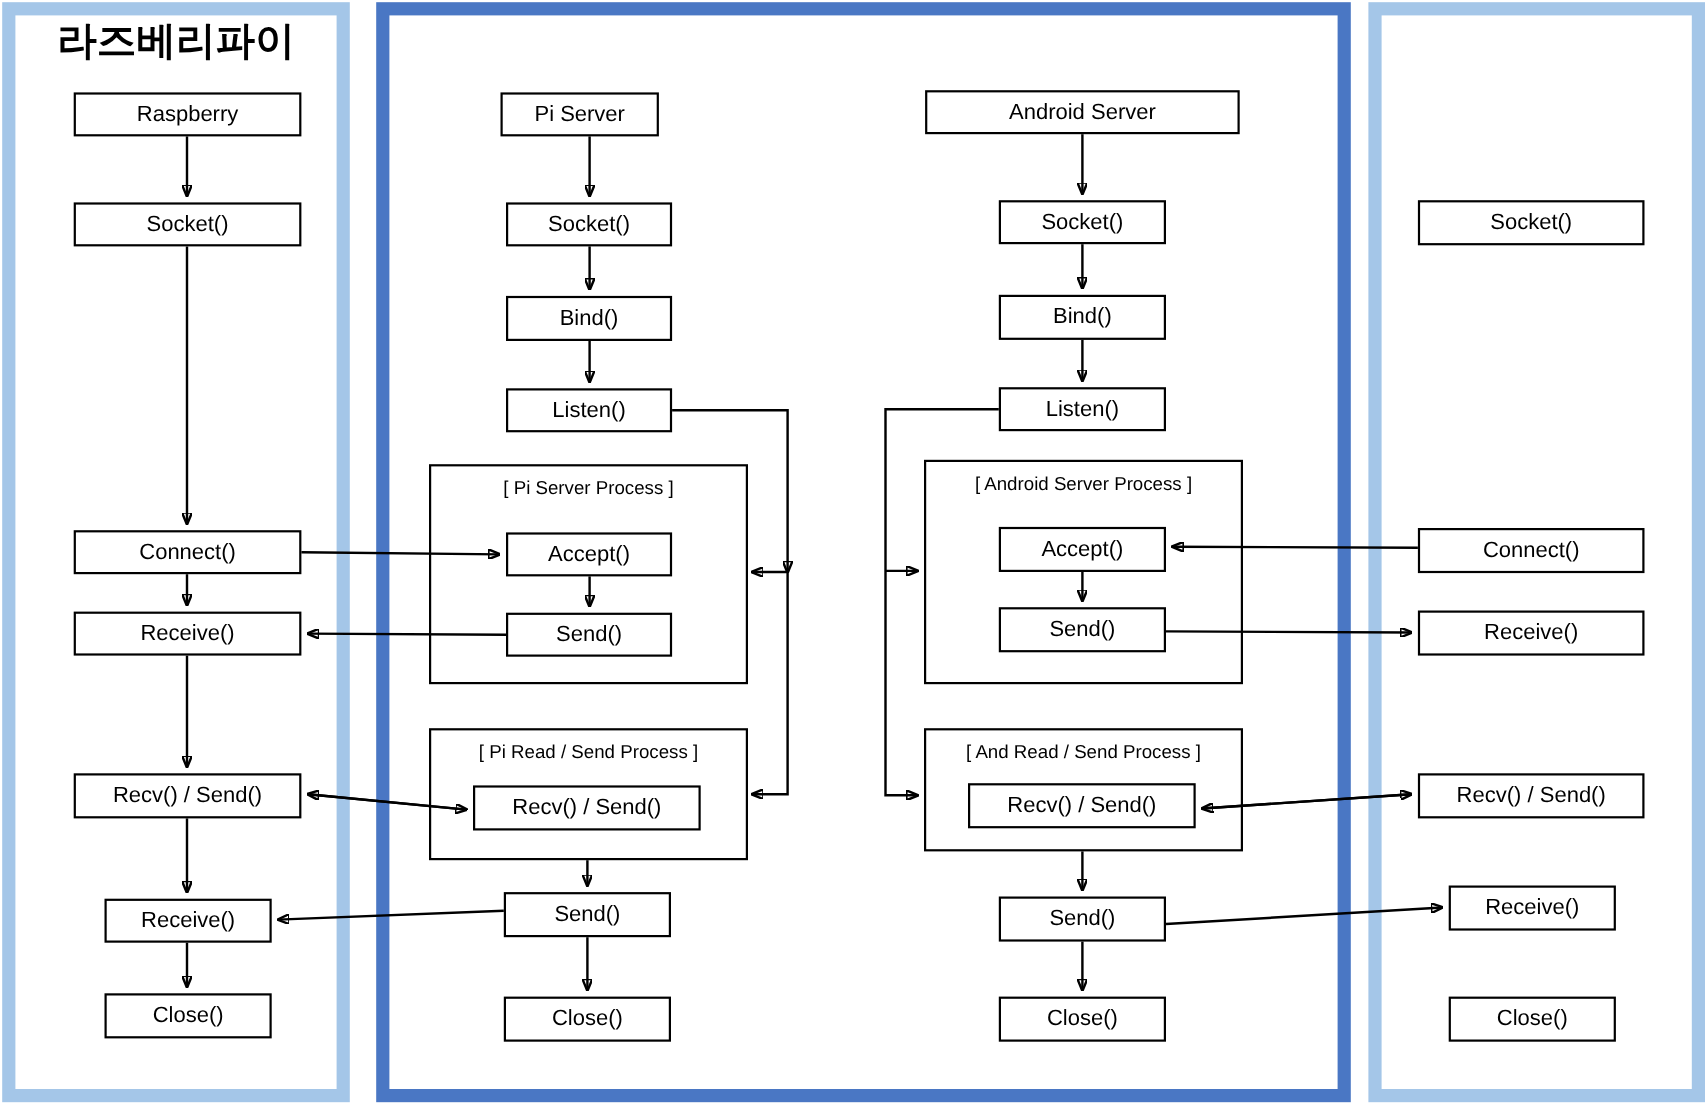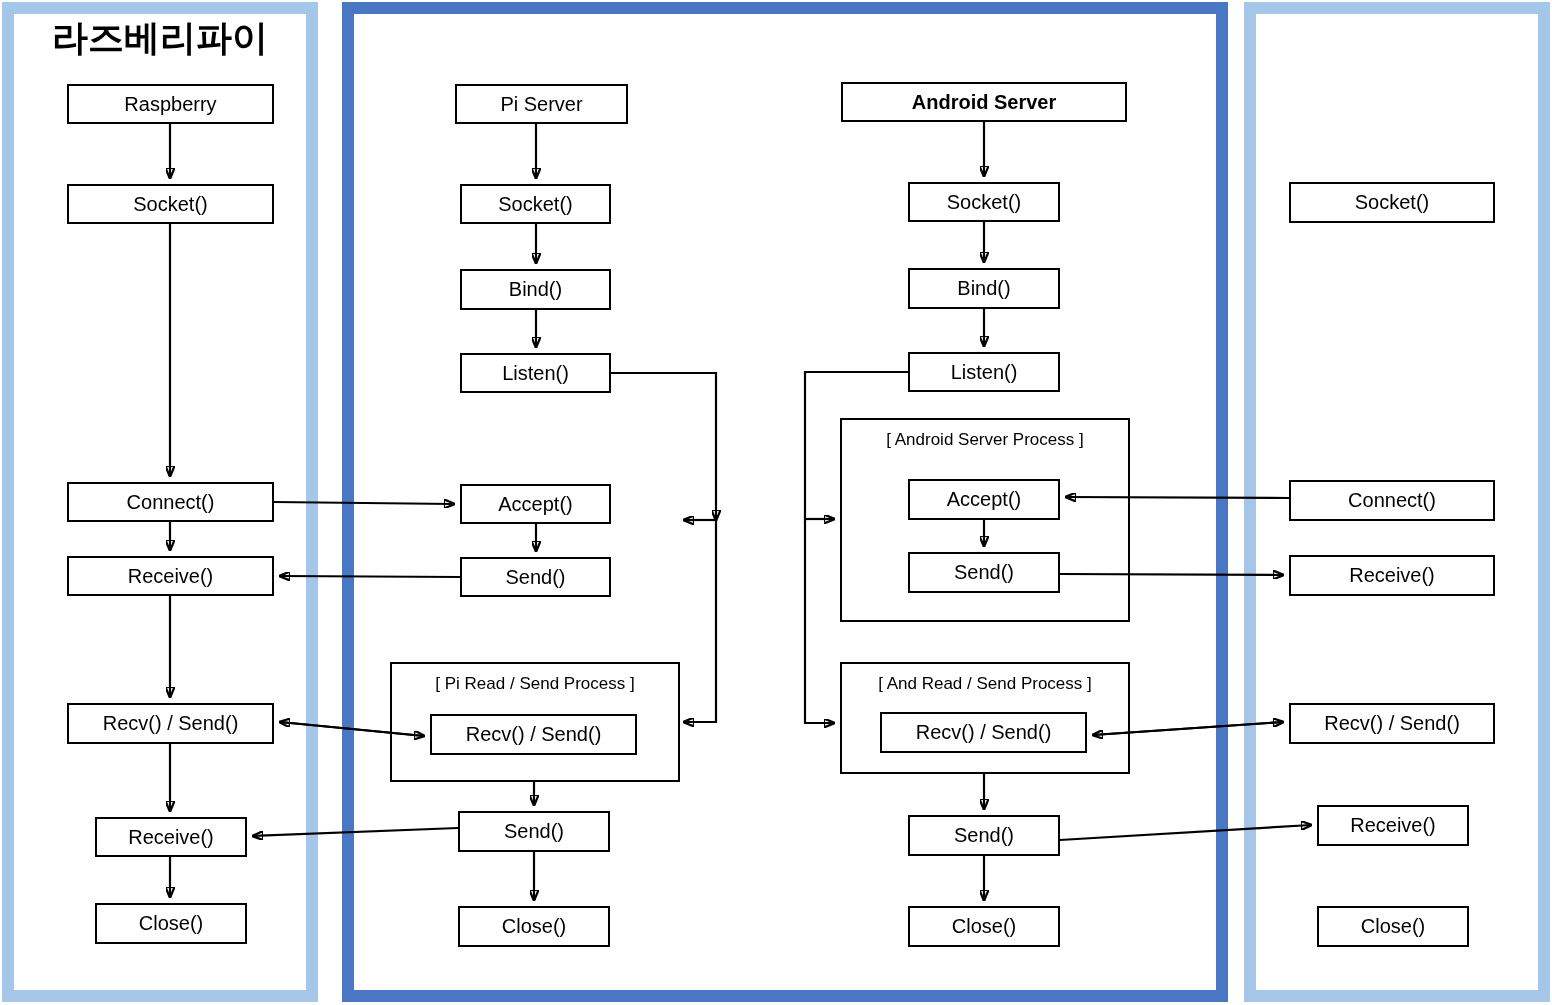--- a/index.html
+++ b/index.html
@@ -37,20 +37,23 @@
   <div class="panel panel-client" style="left:2px;top:2px;width:316px;height:1000px;"></div>
 
   <div class="panel panel-server" style="left:342px;top:2px;width:886px;height:1000px;"></div>
 
   <div class="panel panel-client" style="left:1244px;top:2px;width:306px;height:1000px;"></div>
 
   <div class="panel-title kr" style="left:20px;top:20px;width:280px;">라즈베리파이</div>
 
 
 
+  <div class="group" style="left:390px;top:422px;width:290px;height:200px;">
+    <div class="group-label">[ Pi Server Process ]</div>
+  </div>
 
   <div class="group" style="left:390px;top:662px;width:290px;height:120px;">
     <div class="group-label">[ Pi Read / Send Process ]</div>
   </div>
 
   <div class="group" style="left:840px;top:418px;width:290px;height:204px;">
     <div class="group-label">[ Android Server Process ]</div>
   </div>
 
   <div class="group" style="left:840px;top:662px;width:290px;height:112px;">
@@ -58,31 +61,31 @@
   </div>
 
   <div class="node" style="left:67px;top:84px;width:207px;height:40px;">Raspberry</div>
   <div class="node" style="left:67px;top:184px;width:207px;height:40px;">Socket()</div>
   <div class="node" style="left:67px;top:482px;width:207px;height:40px;">Connect()</div>
   <div class="node" style="left:67px;top:556px;width:207px;height:40px;">Receive()</div>
   <div class="node" style="left:67px;top:703px;width:207px;height:41px;">Recv() / Send()</div>
   <div class="node" style="left:95px;top:817px;width:152px;height:40px;">Receive()</div>
   <div class="node" style="left:95px;top:903px;width:152px;height:41px;">Close()</div>
 
-  <div class="node" style="left:455px;top:84px;width:173px;height:40px;">Pi Server</div>
+  <div class="node" style="left:455px;top:84px;width:144px;height:40px;">Pi Server</div>
   <div class="node" style="left:460px;top:184px;width:151px;height:40px;">Socket()</div>
   <div class="node" style="left:460px;top:269px;width:151px;height:41px;">Bind()</div>
   <div class="node" style="left:460px;top:353px;width:151px;height:40px;">Listen()</div>
   <div class="node" style="left:460px;top:484px;width:151px;height:40px;">Accept()</div>
   <div class="node" style="left:460px;top:557px;width:151px;height:40px;">Send()</div>
   <div class="node" style="left:430px;top:714px;width:207px;height:41px;">Recv() / Send()</div>
   <div class="node" style="left:458px;top:811px;width:152px;height:41px;">Send()</div>
   <div class="node" style="left:458px;top:906px;width:152px;height:41px;">Close()</div>
 
-  <div class="node" style="left:841px;top:82px;width:286px;height:40px;font-weight:bold;">Android Server</div>
+  <div class="node" style="left:841px;top:82px;width:286px;height:40px;">Android Server</div>
   <div class="node" style="left:908px;top:182px;width:152px;height:40px;">Socket()</div>
   <div class="node" style="left:908px;top:268px;width:152px;height:41px;">Bind()</div>
   <div class="node" style="left:908px;top:352px;width:152px;height:40px;">Listen()</div>
   <div class="node" style="left:908px;top:479px;width:152px;height:41px;">Accept()</div>
   <div class="node" style="left:908px;top:552px;width:152px;height:41px;">Send()</div>
   <div class="node" style="left:880px;top:712px;width:207px;height:41px;">Recv() / Send()</div>
   <div class="node" style="left:908px;top:815px;width:152px;height:41px;">Send()</div>
   <div class="node" style="left:908px;top:906px;width:152px;height:41px;">Close()</div>
 
   <div class="node" style="left:1289px;top:182px;width:206px;height:41px;">Socket()</div>

